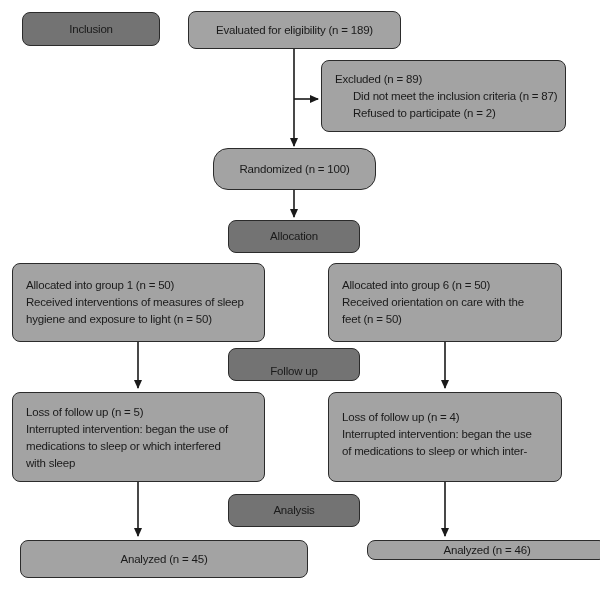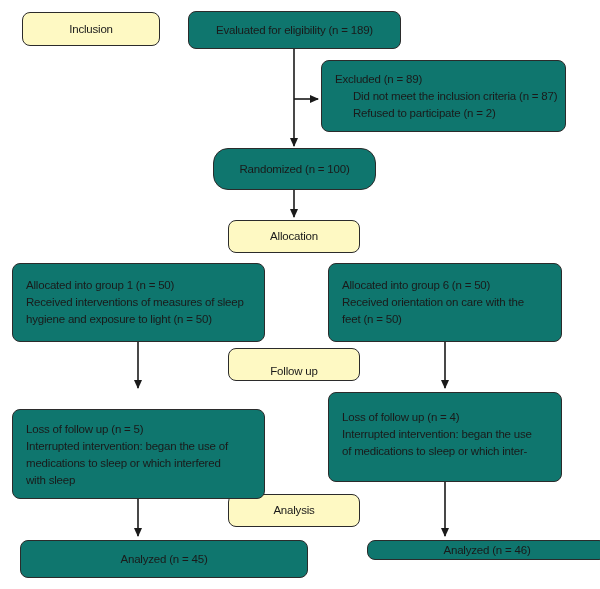--- a/index.html
+++ b/index.html
@@ -19,33 +19,33 @@
   }
   .connectors {
     position: absolute;
     left: 0;
     top: 0;
     pointer-events: none;
   }
   .box {
     position: absolute;
     box-sizing: border-box;
-    background: #0f766e;
+    background: #a3a3a3;
     border: 1.5px solid #2b2b2b;
     border-radius: 8px;
     line-height: 17px;
   }
   .box.centered {
     display: flex;
     align-items: center;
     justify-content: center;
     text-align: center;
   }
   .box.stage {
-    background: #fef9c3;
+    background: #737373;
     border-width: 1.7px;
   }
   .box.textblock {
     padding: 10px 10px 0 13px;
   }
   .box .line {
     white-space: nowrap;
   }
   .box .line.indent {
     padding-left: 18px;
@@ -106,21 +106,21 @@
     <div class="line">Received interventions of measures of sleep</div>
     <div class="line">hygiene and exposure to light (n = 50)</div>
   </div>
 
   <div class="box textblock" style="left:328px; top:263px; width:234px; height:79px; padding-top:13px;">
     <div class="line">Allocated into group 6 (n = 50)</div>
     <div class="line">Received orientation on care with the</div>
     <div class="line">feet (n = 50)</div>
   </div>
 
-  <div class="box textblock" style="left:12px; top:392px; width:253px; height:90px; padding-top:11px;margin-top:17px;">
+  <div class="box textblock" style="left:12px; top:392px; width:253px; height:90px; padding-top:11px;">
     <div class="line">Loss of follow up (n = 5)</div>
     <div class="line">Interrupted intervention: began the use of</div>
     <div class="line">medications to sleep or which interfered</div>
     <div class="line">with sleep</div>
   </div>
 
   <div class="box textblock" style="left:328px; top:392px; width:234px; height:90px; padding-top:16px;">
     <div class="line">Loss of follow up (n = 4)</div>
     <div class="line">Interrupted intervention: began the use</div>
     <div class="line">of medications to sleep or which inter-</div>

